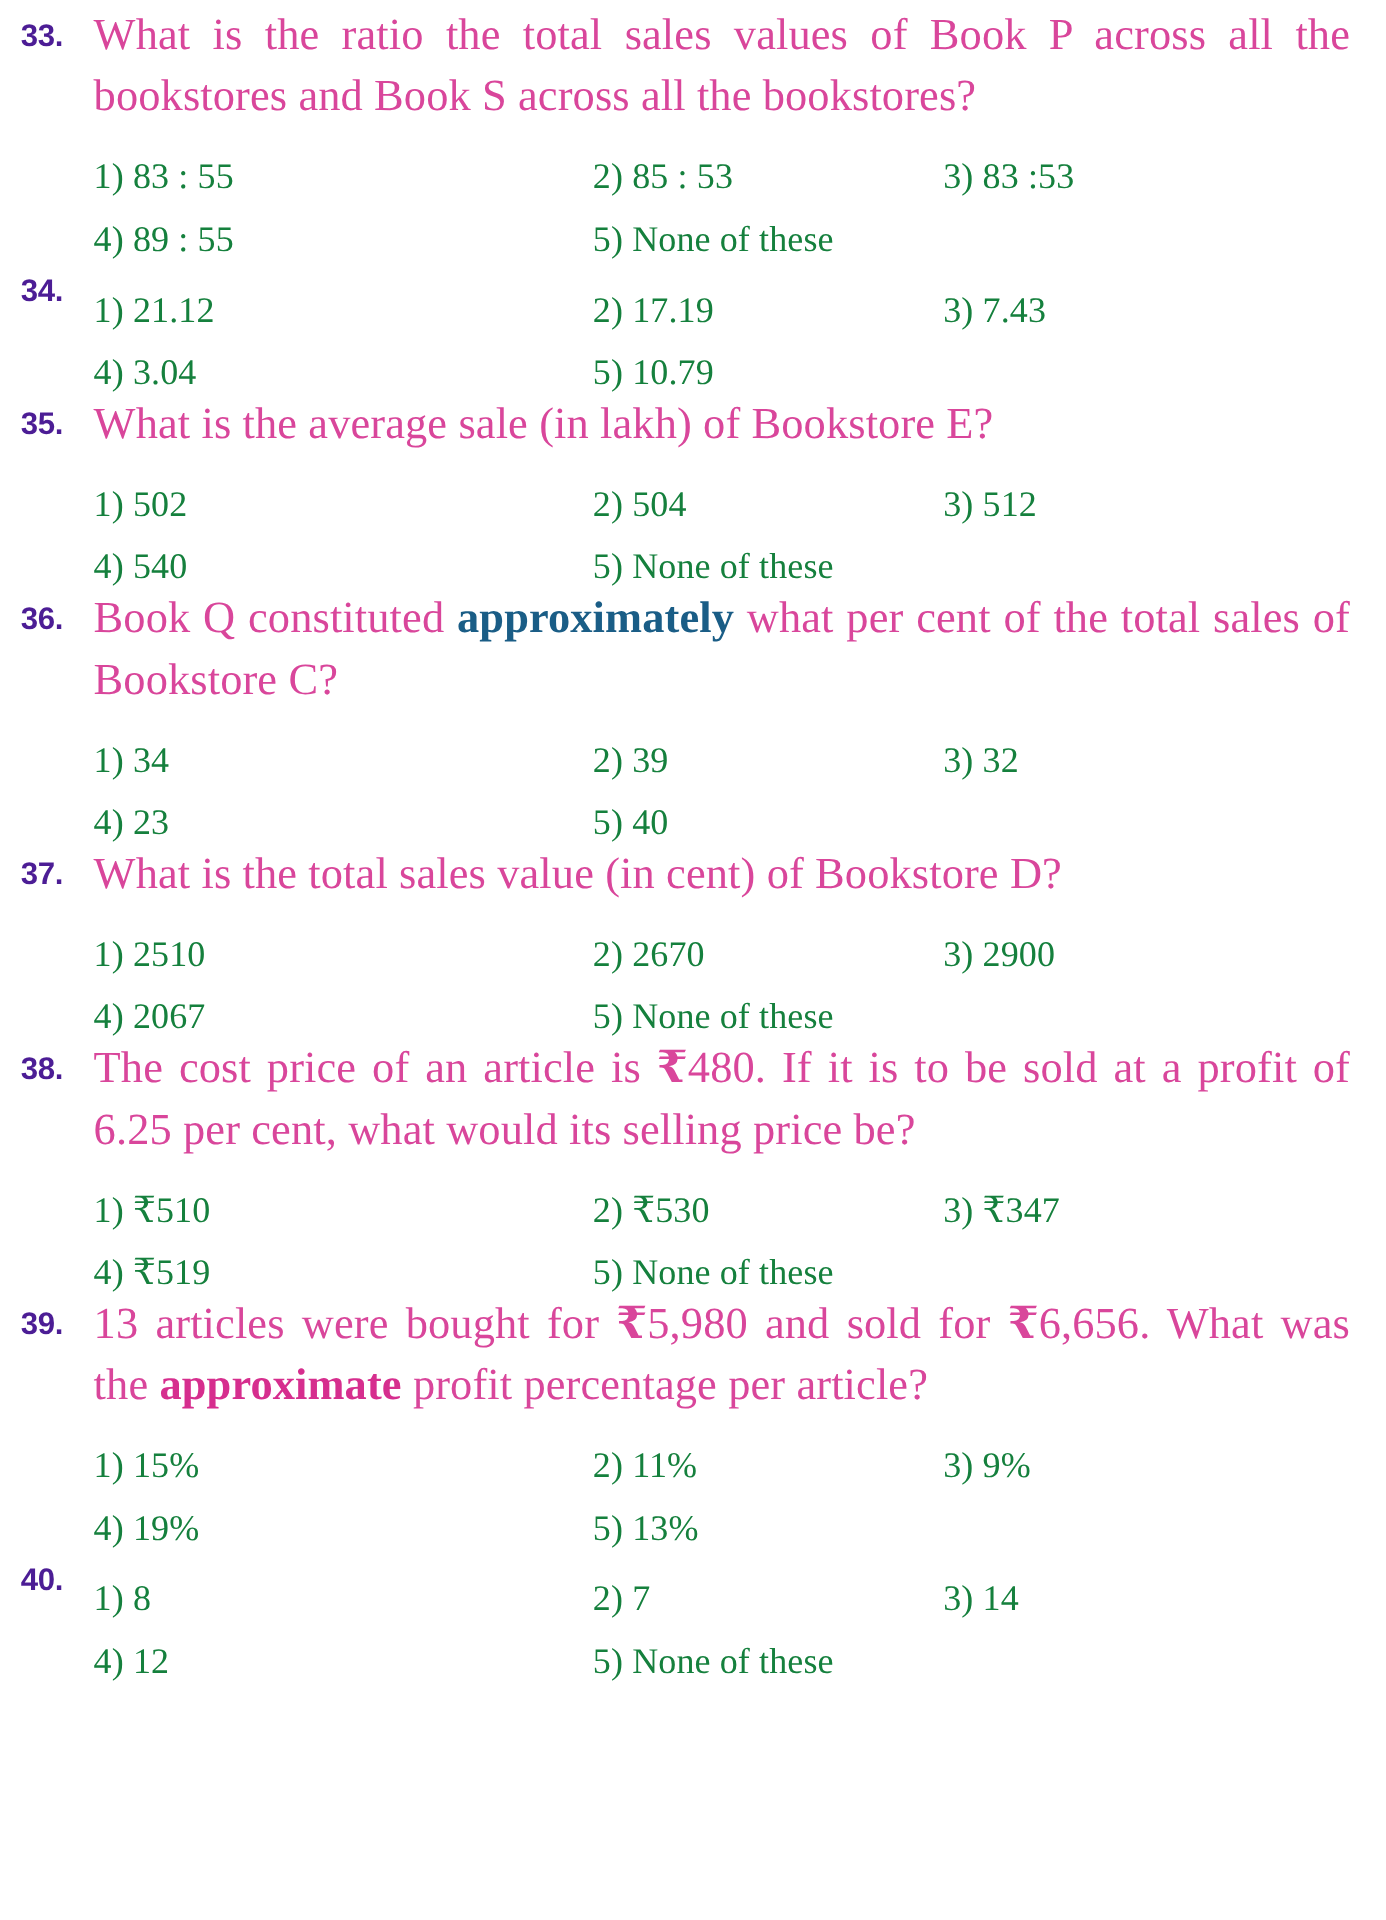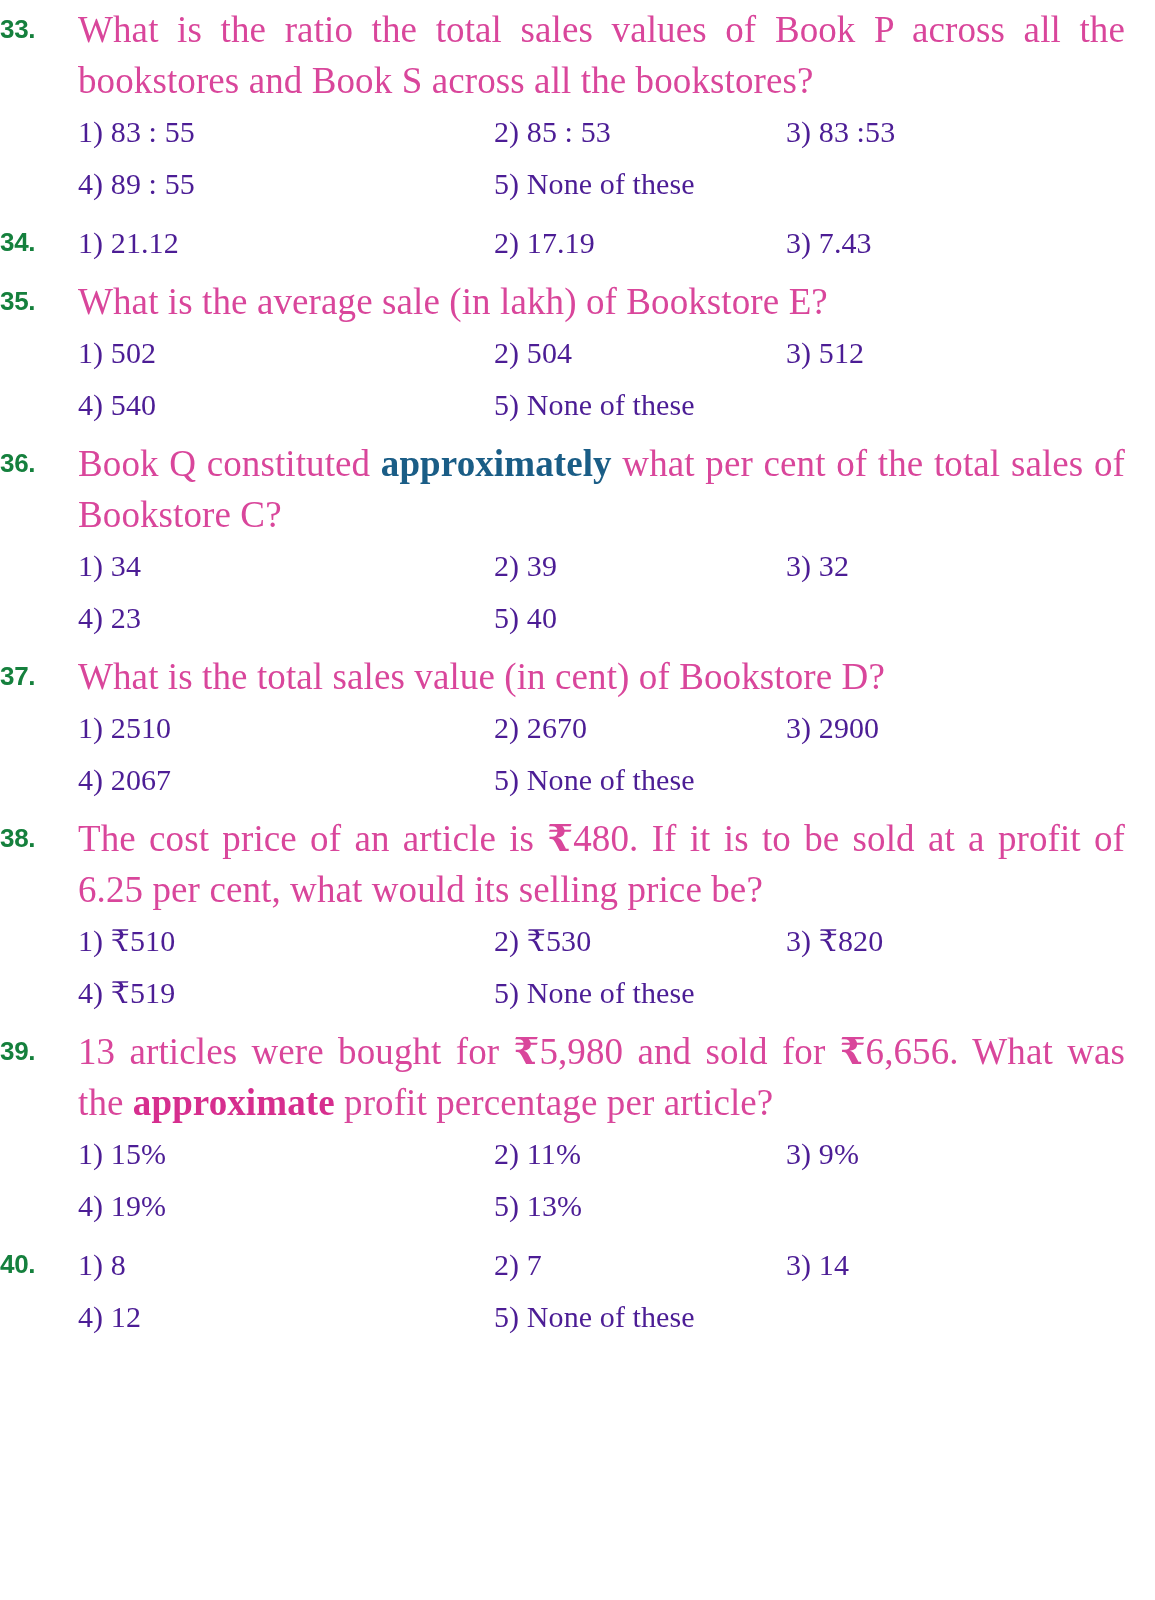--- a/index.html
+++ b/index.html
@@ -25,28 +25,28 @@
   
   .qblock {
     display: flex;
     align-items: flex-start;
     width: 100%;
     margin-bottom: 7px;
   }
   .qnum {
     width: 78px;
     min-width: 78px;
-    text-align: left;
+    text-align: center;
     padding-right: 8px;
     box-sizing: border-box;
     font-family: "Liberation Sans", "DejaVu Sans", sans-serif;
     font-weight: bold;
     font-size: 26px;
     line-height: 51px;
-    color: #15803d;
+    color: #4c1d95;
     letter-spacing: -0.3px;
   }
   .qbody {
     flex: 1;
     min-width: 0;
   }
   .qtext {
     font-size: 37px;
     line-height: 51px;
     color: #d9469b;
@@ -68,24 +68,24 @@
     font-weight: bold;
   }
 
   
   .optrow {
     position: relative;
     height: 52px;
   }
   .opt {
     position: absolute;
-    top: 0;
+    top: 16px;
     font-size: 30px;
     line-height: 52px;
-    color: #4c1d95;
+    color: #15803d;
     white-space: nowrap;
     letter-spacing: 0.1px;
   }
   .opt.c1 { left: 0px; }
   .opt.c2 { left: 368px; margin-left: 48px; }
   .opt.c3 { left: 708px; }
 </style>
 </head>
 <body>
 
@@ -107,20 +107,24 @@
         </div>
       </div>
       <div class="qblock">
         <div class="qnum">34.</div>
         <div class="qbody">
           <div class="optrow">
             <div class="opt c1"><span>1)</span> <span>21.12</span></div>
             <div class="opt c2"><span>2)</span> <span>17.19</span></div>
             <div class="opt c3"><span>3)</span> <span>7.43</span></div>
           </div>
+          <div class="optrow">
+            <div class="opt c1"><span>4)</span> <span>3.04</span></div>
+            <div class="opt c2"><span>5)</span> <span>10.79</span></div>
+          </div>
         </div>
       </div>
       <div class="qblock">
         <div class="qnum">35.</div>
         <div class="qbody">
           <p class="qtext"><span>What is the average sale (in lakh) of Bookstore E?</span></p>
           <div class="optrow">
             <div class="opt c1"><span>1)</span> <span>502</span></div>
             <div class="opt c2"><span>2)</span> <span>504</span></div>
             <div class="opt c3"><span>3)</span> <span>512</span></div>
@@ -161,21 +165,21 @@
           </div>
         </div>
       </div>
       <div class="qblock">
         <div class="qnum">38.</div>
         <div class="qbody">
           <p class="qtext"><span>The cost price of an article is </span><span class="rs">₹</span><span>480. If it is to be sold at a profit of 6.25 per cent, what would its selling price be?</span></p>
           <div class="optrow">
             <div class="opt c1"><span>1)</span> <span>₹510</span></div>
             <div class="opt c2"><span>2)</span> <span>₹530</span></div>
-            <div class="opt c3"><span>3)</span> <span>₹820</span></div>
+            <div class="opt c3"><span>3)</span> <span>₹347</span></div>
           </div>
           <div class="optrow">
             <div class="opt c1"><span>4)</span> <span>₹519</span></div>
             <div class="opt c2"><span>5)</span> <span>None of these</span></div>
           </div>
         </div>
       </div>
       <div class="qblock">
         <div class="qnum">39.</div>
         <div class="qbody">

